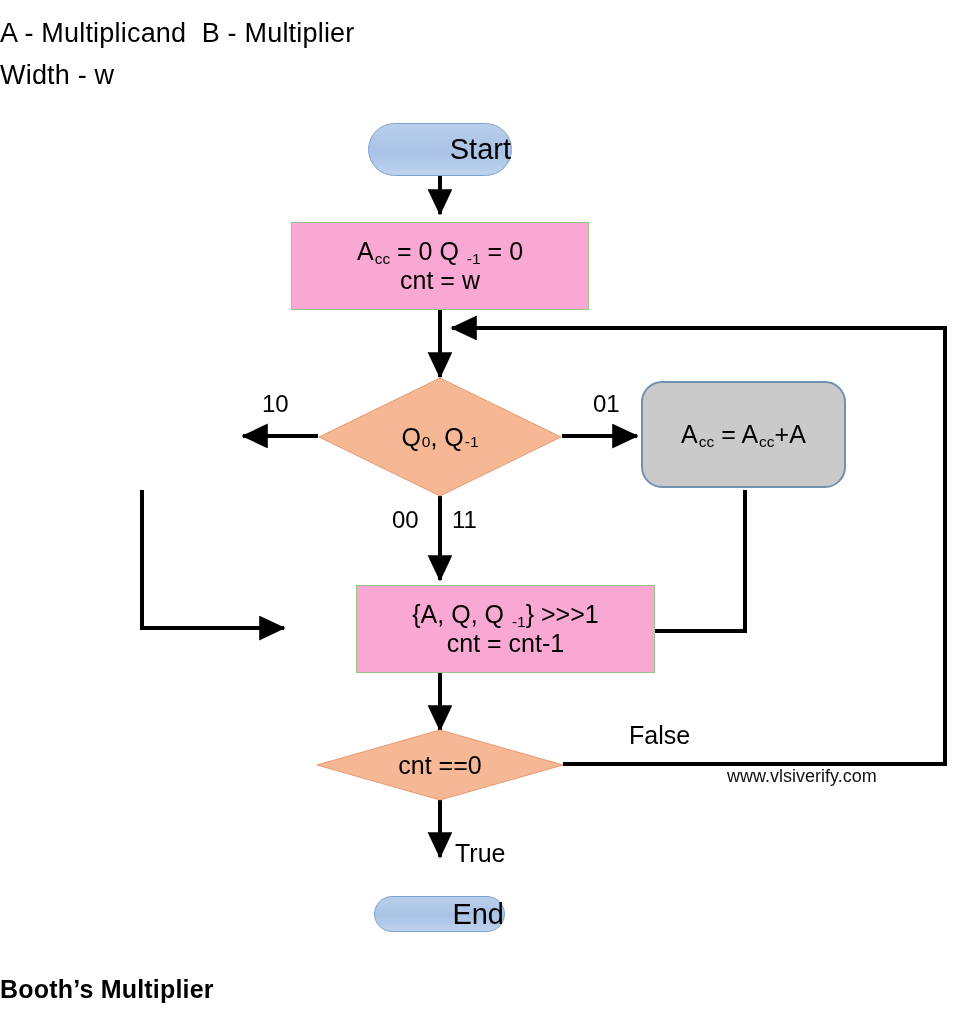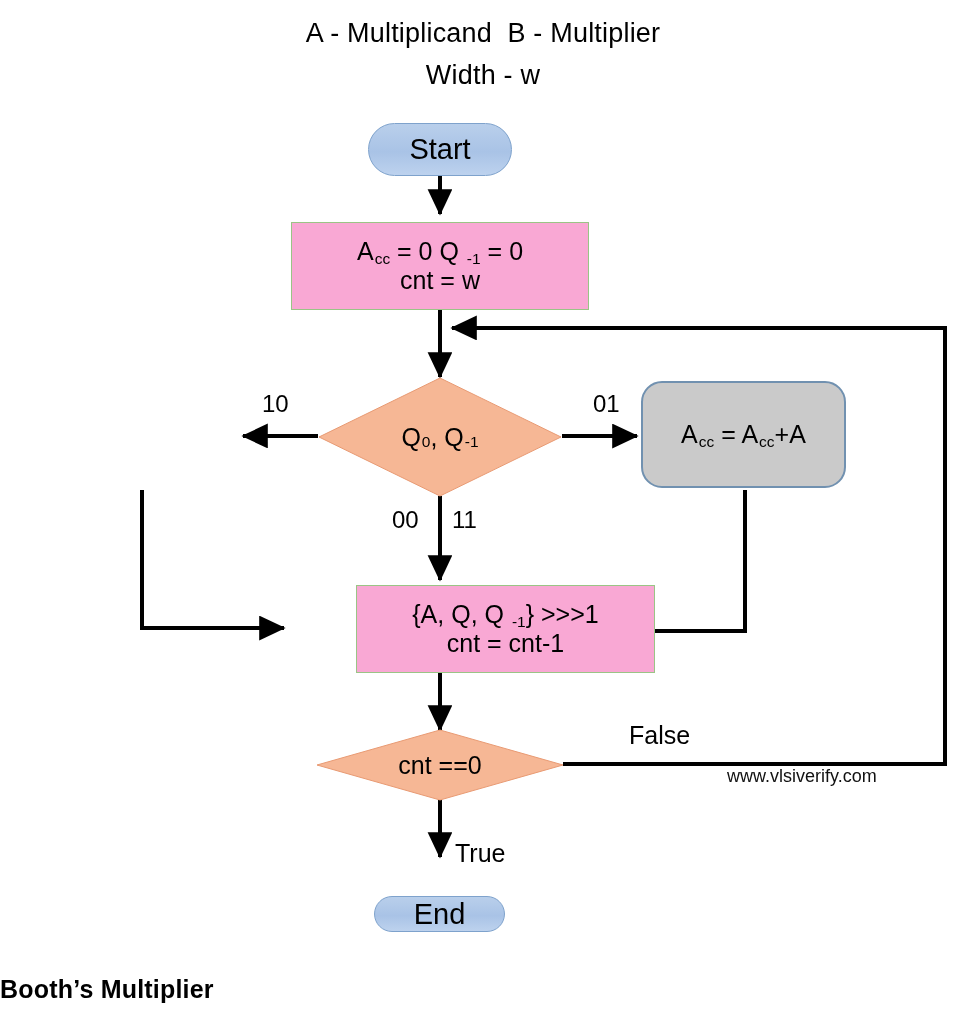--- a/index.html
+++ b/index.html
@@ -17,21 +17,20 @@
   #stage {
     position: relative;
     width: 966px;
     height: 1024px;
     background: #ffffff;
   }
   
   .heading {
     position: absolute;
     width: 100%;
-    text-align: center;
     font-size: 27px;
     line-height: 1.0;
     letter-spacing: 0.2px;
     white-space: pre;
   }
   #title-line-1 { top: 20px; }
   #title-line-2 { top: 62px; }
   #caption {
     position: absolute;
     top: 975px;
@@ -66,20 +65,21 @@
     align-items: center;
     justify-content: center;
     text-align: center;
     line-height: 1.18;
   }
   .terminator {
     border-radius: 999px;
     border: 1px solid #7EA2CC;
     background: linear-gradient(to bottom, #b9cfeb 0%, #a9c3e6 55%, #bdd2ee 100%);
     font-size: 29px;
+    align-items: flex-end;
   }
   .process-green {
     background: #f9a8d4;
     border: 1px solid #9ac486;
     font-size: 25px;
   }
   .process-gray {
     background: #cacaca;
     border: 2px solid #7191b0;
     font-size: 25px;

